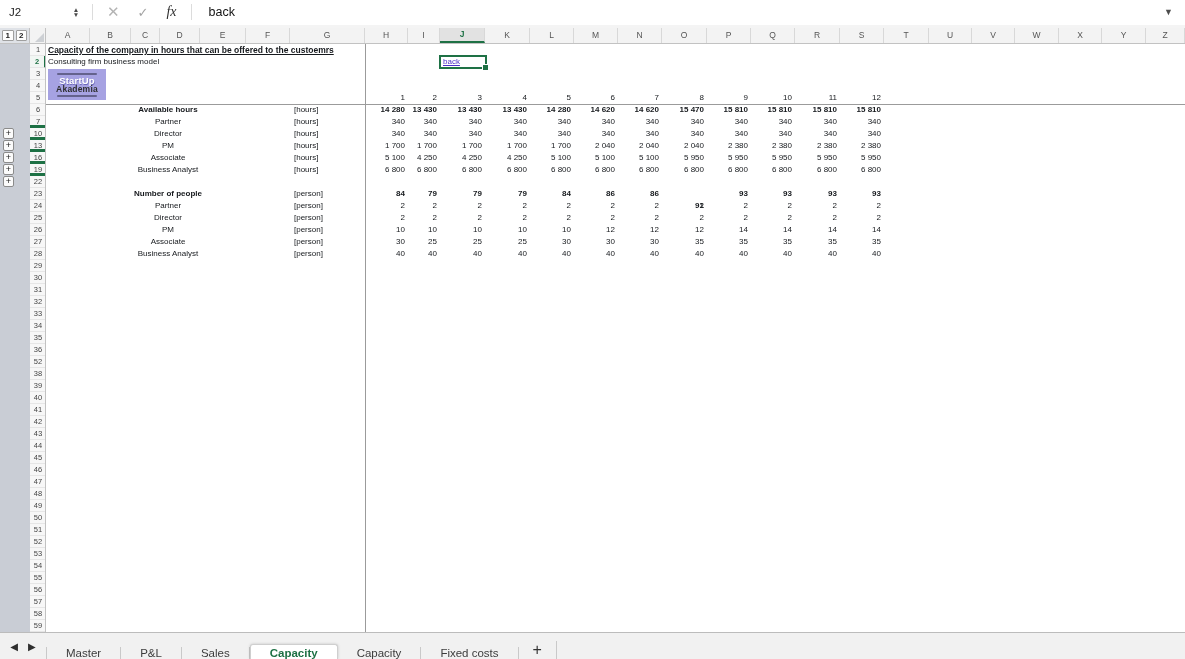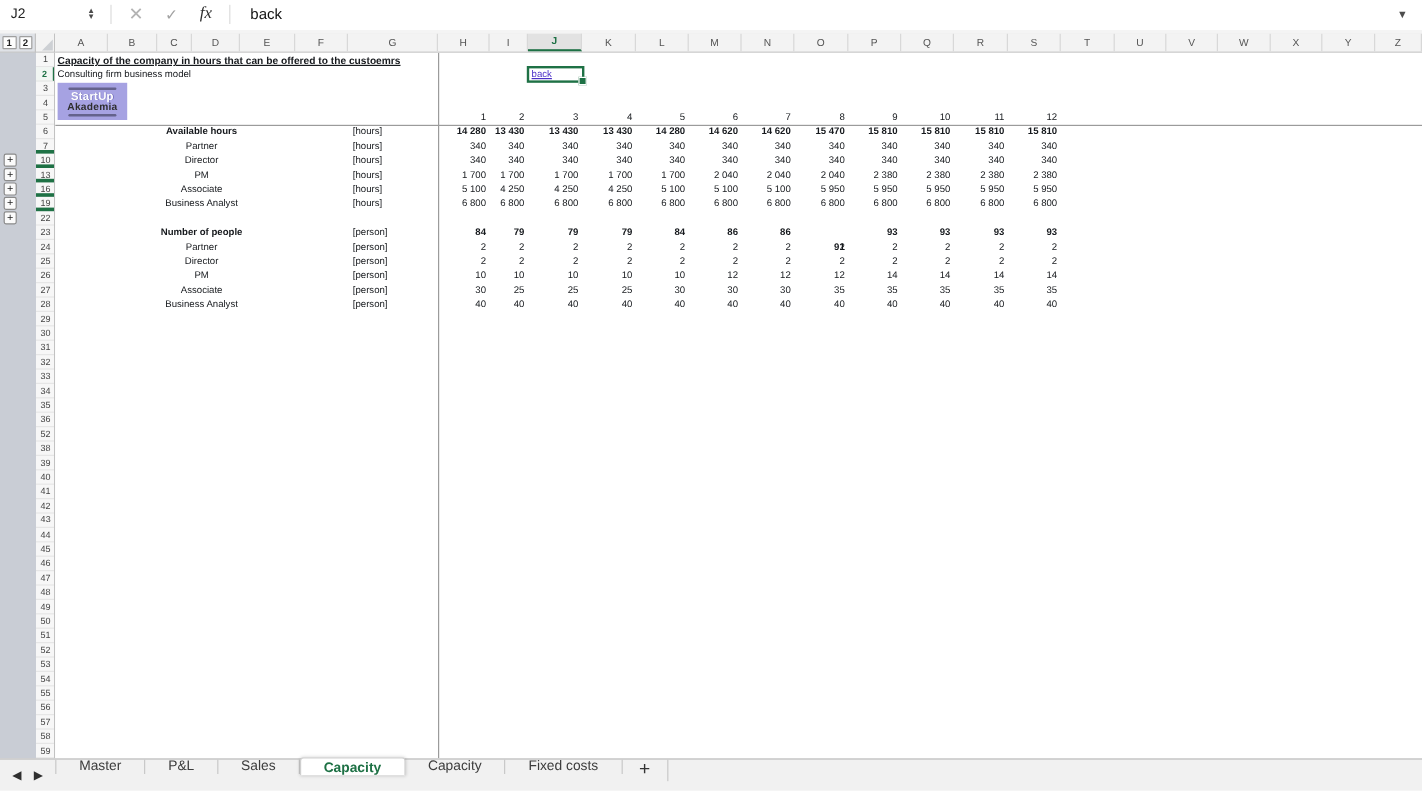--- a/index.html
+++ b/index.html
@@ -71,21 +71,21 @@
   .logo-tiny{height:2px;width:40px;background:rgba(45,45,70,.55);border-radius:1px;margin:1px 0;}
   .logo-l1{color:#fff;font-weight:bold;font-size:9.5px;line-height:9px;
     text-shadow:0.5px 0.5px 0 #6c68b8;letter-spacing:.2px;}
   .logo-l2{color:#2e2e2e;font-weight:bold;font-size:8.5px;line-height:9px;letter-spacing:.2px;}
 
   
   .tab-bar{position:absolute;left:0;right:0;bottom:0;height:27px;background:#f1f1f1;
     border-top:1px solid #bcbcbc;box-sizing:border-box;display:flex;align-items:stretch;
     font-size:11.5px;color:#3c3c3c;}
   .tab-nav{width:46px;display:flex;align-items:center;justify-content:space-evenly;color:#2f2f2f;font-size:10px;}
-  .tab-list{display:flex;align-items:flex-start;}
+  .tab-list{display:flex;align-items:flex-end;}
   .tab{padding:0 19px;display:flex;align-items:center;border-right:1px solid #c9c9c9;cursor:default;}
   .tab:first-child{border-left:1px solid #c9c9c9;}
   .tab.active{background:#fff;color:#1e7145;font-weight:bold;border:1px solid #cfcfcf;
     border-bottom:none;border-radius:3px 3px 0 0;margin-top:-2px;padding-top:2px;
     box-shadow:0 0 3px rgba(0,0,0,.18);}
   .tab-add{font-size:16px;color:#333;padding:0 14px;}
 </style>
 </head>
 <body>
 

